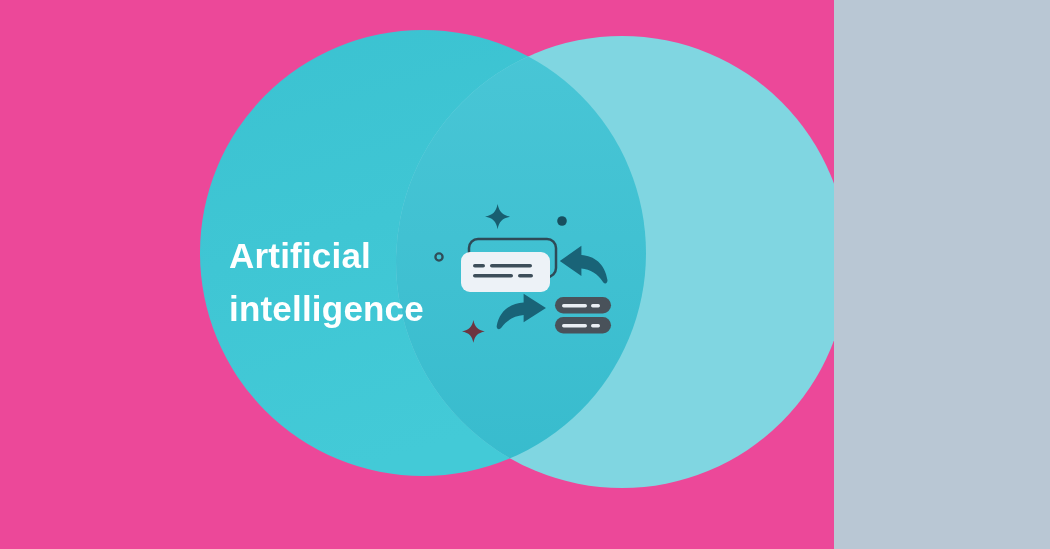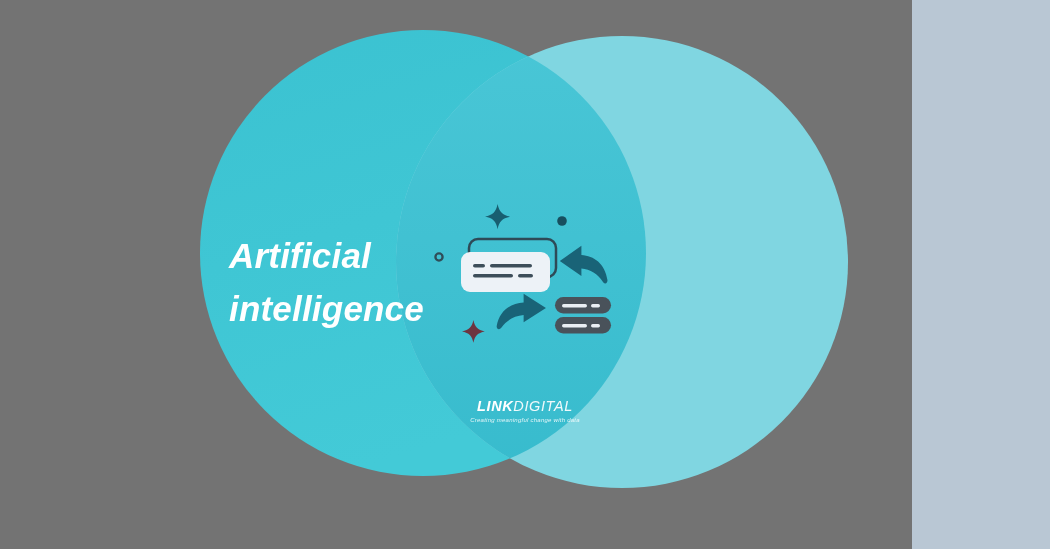--- a/index.html
+++ b/index.html
@@ -3,25 +3,24 @@
 <meta charset="utf-8">
 <style>
   html, body {
     margin: 0;
     padding: 0;
     background: #b9c7d4;
     font-family: "Liberation Sans", "DejaVu Sans", sans-serif;
   }
   .canvas {
     position: relative;
-    width: 912px;
+    width: 834px;
     height: 549px;
-    background: #737373;
+    background: #ec4899;
     overflow: hidden;
-    font-style: italic;
   }
   .venn-svg {
     position: absolute;
     inset: 0;
     display: block;
   }
   .circle-label {
     position: absolute;
     color: #ffffff;
     font-weight: 700;
@@ -121,20 +120,14 @@
         <rect x="591" y="324" width="9" height="3.4" rx="1.7" fill="#e9eef3"></rect>
       </g>
 
       <path transform="translate(462,320) scale(0.95)" d="M12 0 C13.5 7.5 16.5 10.5 24 12 C16.5 13.5 13.5 16.5 12 24 C10.5 16.5 7.5 13.5 0 12 C7.5 10.5 10.5 7.5 12 0 Z" fill="#6d3540"></path>
     </g>
   </svg>
 
   <div class="circle-label label-left">Artificial intelligence</div>
 
 
-  <div class="logo">
-    <div class="logo-word">
-      <span class="bold">LINK</span><span class="light">DIGITAL</span>
-    </div>
-    <div class="logo-tagline">Creating meaningful change with data</div>
-  </div>
 
 </div>
 
 </body></html>

